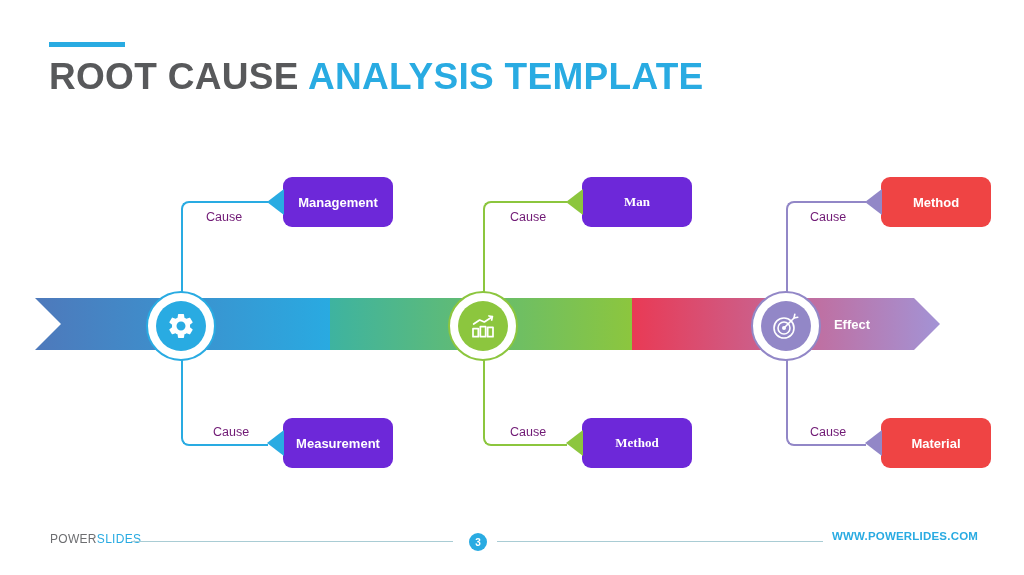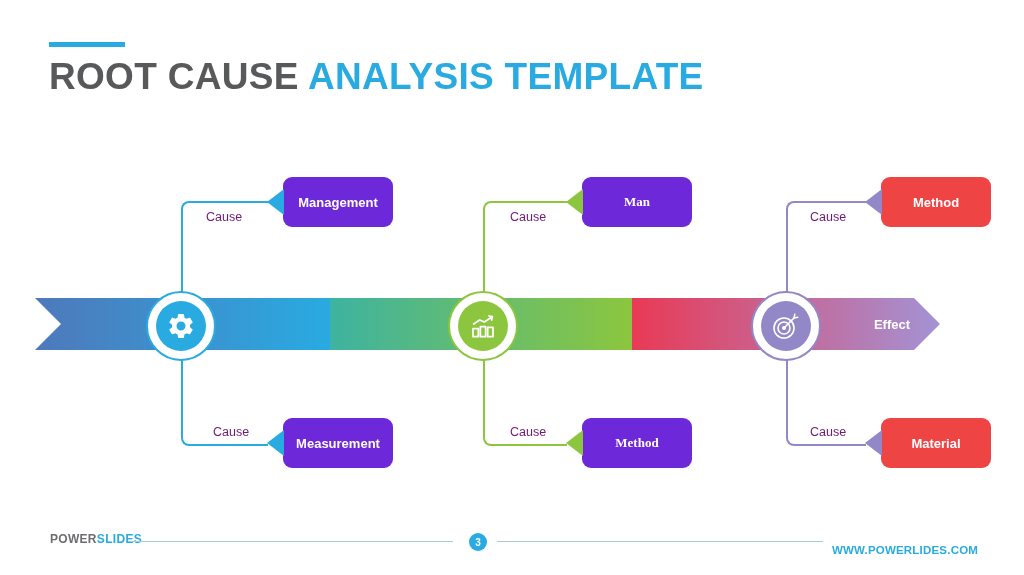--- a/index.html
+++ b/index.html
@@ -14,21 +14,21 @@
 
   
   .band-seg{position:absolute;top:298px;height:52px;z-index:1;}
   .seg1{left:35px;width:295px;background:linear-gradient(90deg,#4e79bb,#29aae1);
         clip-path:polygon(0 0,100% 0,100% 100%,0 100%,26px 50%);}
   .seg2{left:330px;width:302px;background:linear-gradient(90deg,#3eb3a0,#8cc63e);}
   .seg3{left:632px;width:308px;background:linear-gradient(90deg,#e93a55,#a393d5);
         clip-path:polygon(0 0,calc(100% - 26px) 0,100% 50%,calc(100% - 26px) 100%,0 100%);}
   .effect{position:absolute;left:820px;top:298px;width:64px;height:52px;z-index:2;
           display:flex;align-items:center;justify-content:center;
-          color:#fff;font-weight:bold;font-size:13px;padding-left:40px;}
+          color:#fff;font-weight:bold;font-size:13px;}
 
   
   .conn{position:absolute;z-index:2;}
   .conn-top{top:201px;height:99px;border-top:2px solid;border-left:2px solid;border-top-left-radius:8px;}
   .conn-bot{top:348px;height:96px;border-bottom:2px solid;border-left:2px solid;border-bottom-left-radius:8px;}
   .cx1{left:181px;width:85px;} .cx2{left:483px;width:82px;} .cx3{left:786px;width:78px;}
   .bc-blue{border-color:#29abe2;} .bc-green{border-color:#8cc63e;} .bc-purple{border-color:#9287c7;}
 
   
   .circle{position:absolute;top:291px;width:66px;height:66px;border-radius:50%;background:#fff;
@@ -50,29 +50,29 @@
   .bg-blue{background:#6d28d9;} .bg-blue::before{border-right-color:#29abe2;}
   .bg-green{background:#6d28d9;font-family:Liberation Serif, serif;} .bg-green::before{border-right-color:#8cc63e;}
   .bg-purple{background:#ef4444;} .bg-purple::before{border-right-color:#9287c7;}
 
   
   .cause{position:absolute;color:#701a75;font-size:12.5px;z-index:3;}
   .cause-t{top:210px;} .cause-b{top:425px;}
   .cl1t{left:206px;} .cl1b{left:213px;} .cl2{left:510px;} .cl3{left:810px;}
 
   
-  .footer-logo{position:absolute;left:50px;top:532px;font-size:12px;font-weight:bold;
+  .footer-logo{position:absolute;left:50px;top:532px;font-size:12px;font-weight:normal;
                color:#6d6e71;letter-spacing:.3px;}
   .footer-logo .hl{color:#29abe2;}
   .fline{position:absolute;top:541px;height:1px;background:#a9ccd4;}
   .fline-l{left:131px;width:322px;} .fline-r{left:497px;width:326px;}
   .page-circle{position:absolute;left:469px;top:533px;width:18px;height:18px;border-radius:50%;
                background:#29abe2;color:#fff;font-size:10px;font-weight:bold;
                display:flex;align-items:center;justify-content:center;}
-  .site{position:absolute;left:832px;top:544px;font-size:11.5px;font-weight:bold;
+  .site{position:absolute;left:832px;top:530px;font-size:11.5px;font-weight:bold;
         color:#29abe2;letter-spacing:.2px;}
 </style>
 </head>
 <body>
 
 <div class="slide">
 
   <div class="accent-line"></div>
   <div class="title"><span>ROOT CAUSE </span><span class="hl">ANALYSIS TEMPLATE</span></div>
 

